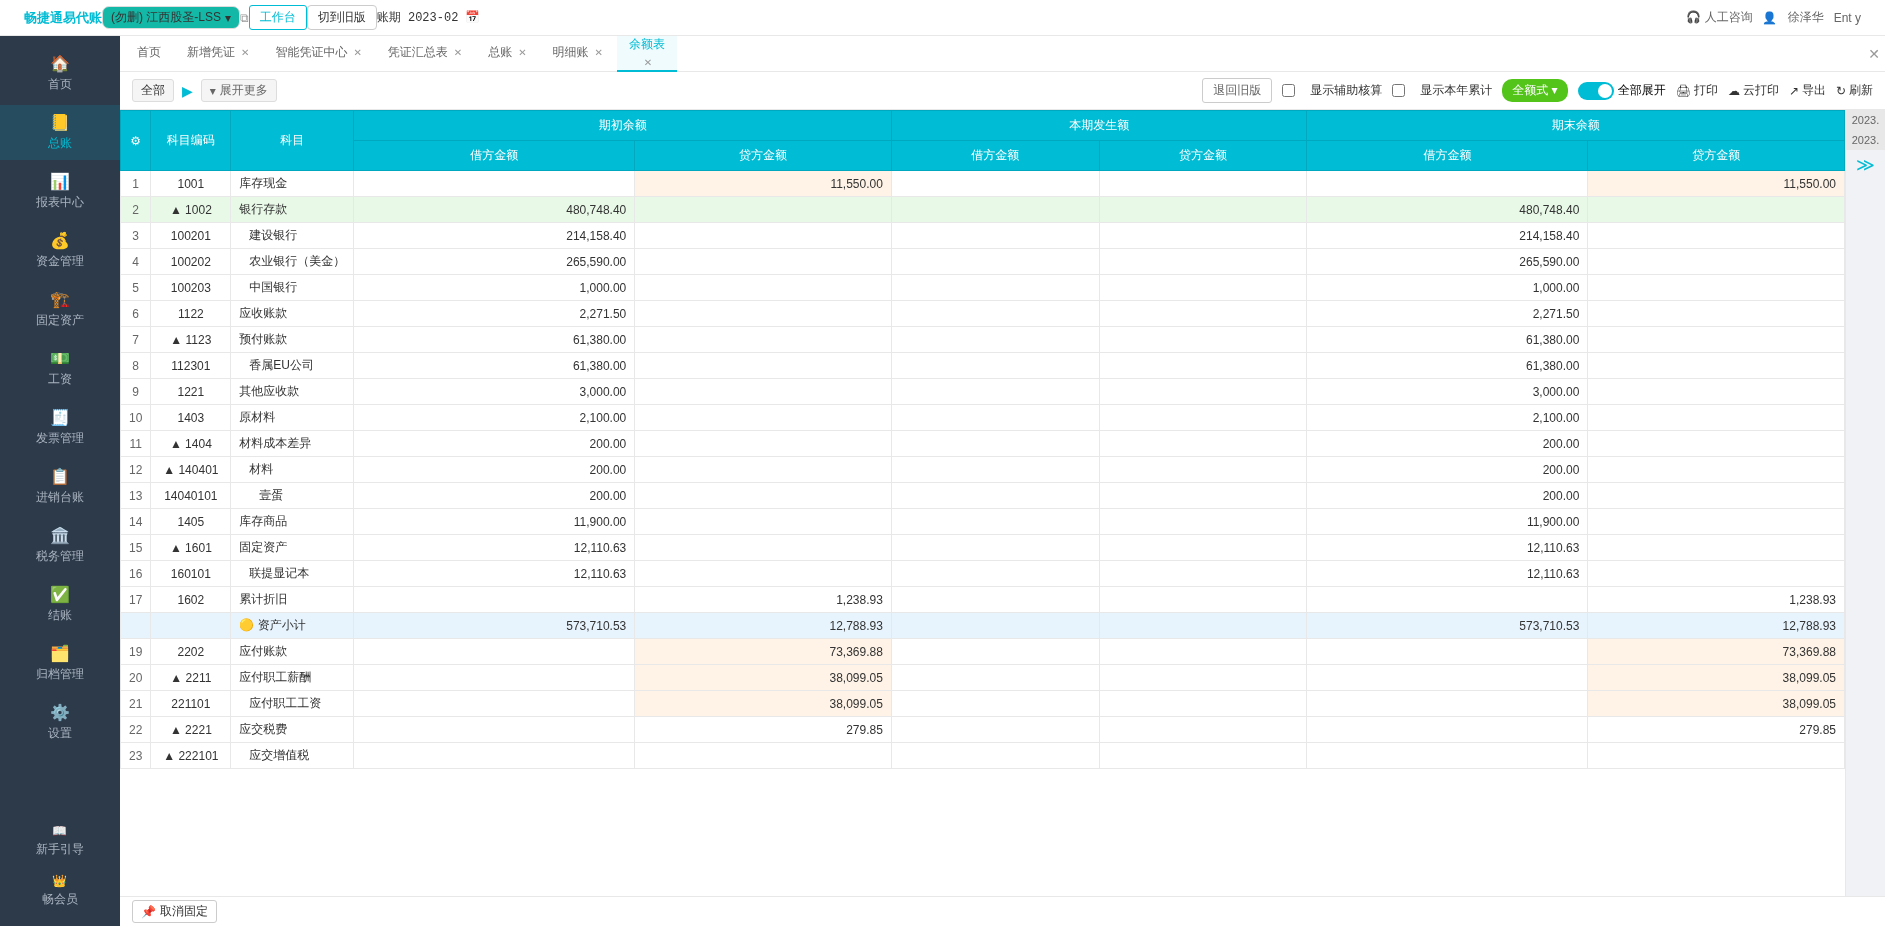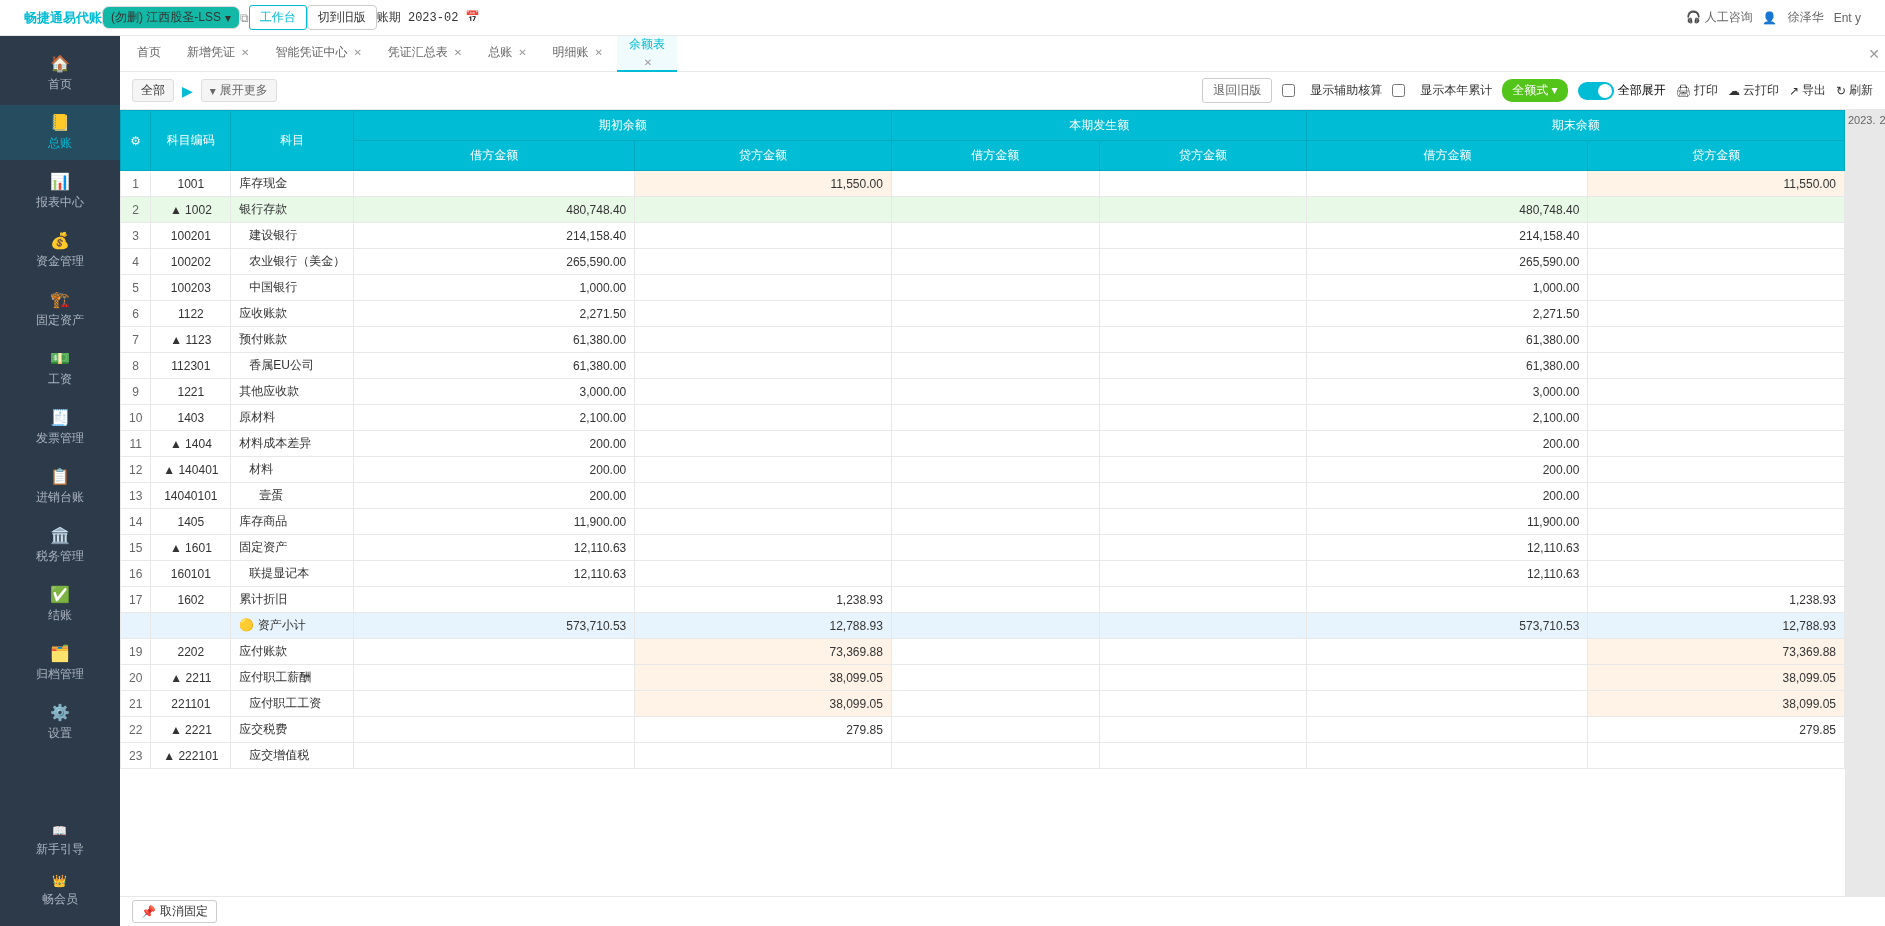--- a/index.html
+++ b/index.html
@@ -287,21 +287,21 @@
     tbody tr td.amount { text-align: right; }
     tbody tr td.credit-amount { text-align: right; color: #333; background: #fef3e6; }
     tbody tr td.row-num { color: #666; }
     tbody tr td.code-cell { color: #333; }
 
     
     .right-panel {
       width: 40px;
       background: #f0f2f5;
       display: flex;
-      flex-direction: row;
+      flex-direction: column;
       border-left: 1px solid #e8e8e8;
       overflow: hidden;
     }
     .right-panel-header {
       background: #e8e8e8;
       padding: 4px 2px;
       text-align: center;
       font-size: 11px;
       color: #666;
       cursor: pointer;

